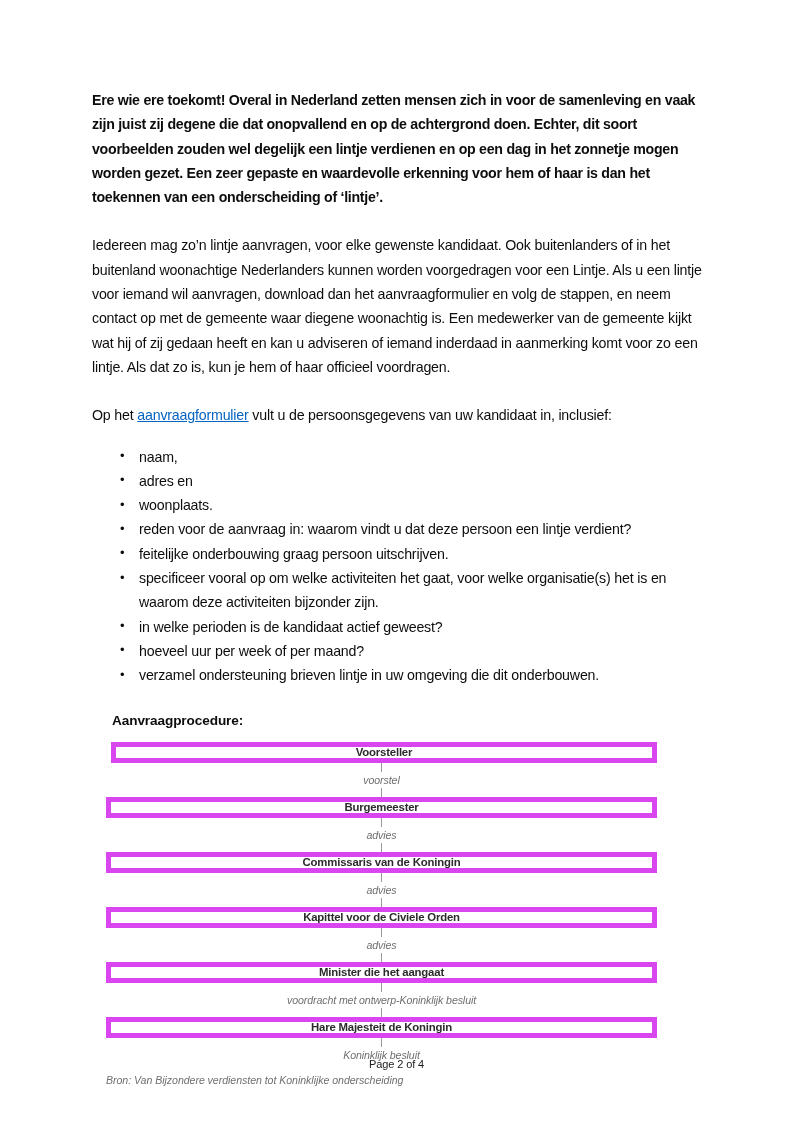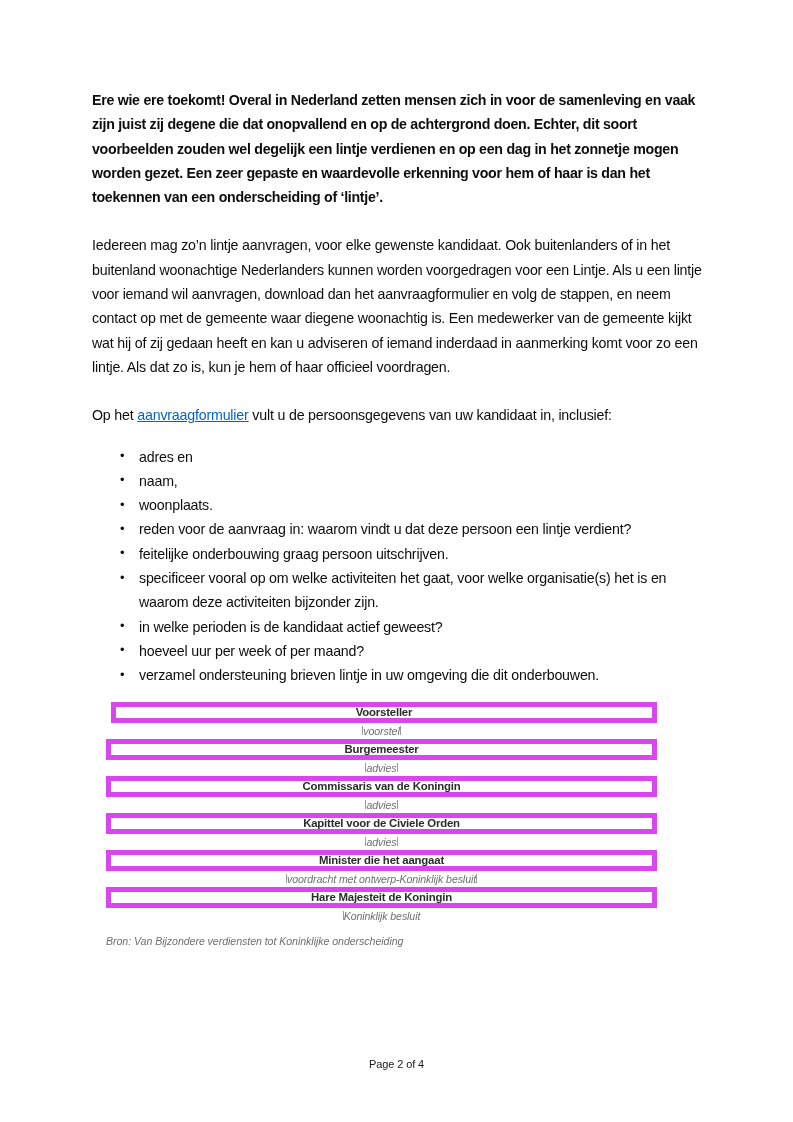--- a/index.html
+++ b/index.html
@@ -102,20 +102,21 @@
     color: #2b2b2b;
     letter-spacing: -0.2px;
     width: 100%;
   }
   .flow-box.indent {
     margin-left: 5px;
     width: calc(100% - 5px);
   }
   .connector {
     display: flex;
+    flex-direction: column;
     align-items: center;
     justify-content: center;
   }
   .connector .tick {
     width: 1px;
     height: 9px;
     background: #9a9a9a;
   }
   .connector .conn-label {
     font-size: 10.6px;
@@ -157,31 +158,32 @@
 
   <div class="content">
 
     <p class="para intro">Ere wie ere toekomt! Overal in Nederland zetten mensen zich in voor de samenleving en vaak zijn juist zij degene die dat onopvallend en op de achtergrond doen. Echter, dit soort voorbeelden zouden wel degelijk een lintje verdienen en op een dag in het zonnetje mogen worden gezet. Een zeer gepaste en waardevolle erkenning voor hem of haar is dan het toekennen van een onderscheiding of ‘lintje’.</p>
 
     <p class="para body">Iedereen mag zo’n lintje aanvragen, voor elke gewenste kandidaat. Ook buitenlanders of in het buitenland woonachtige Nederlanders kunnen worden voorgedragen voor een Lintje. Als u een lintje voor iemand wil aanvragen, download dan het aanvraagformulier en volg de stappen, en neem contact op met de gemeente waar diegene woonachtig is. Een medewerker van de gemeente kijkt wat hij of zij gedaan heeft en kan u adviseren of iemand inderdaad in aanmerking komt voor zo een lintje. Als dat zo is, kun je hem of haar officieel voordragen.</p>
 
     <p class="para link-line"><span>Op het </span><a href="#" class="doc-link">aanvraagformulier</a><span> vult u de persoonsgegevens van uw kandidaat in, inclusief:</span></p>
 
     <ul class="bullets">
+      <li>naam,</li>
       <li>adres en</li>
-      <li>naam,</li>
       <li>woonplaats.</li>
       <li>reden voor de aanvraag in: waarom vindt u dat deze persoon een lintje verdient?</li>
       <li>feitelijke onderbouwing graag persoon uitschrijven.</li>
       <li>specificeer vooral op om welke activiteiten het gaat, voor welke organisatie(s) het is en waarom deze activiteiten bijzonder zijn.</li>
       <li>in welke perioden is de kandidaat actief geweest?</li>
       <li>hoeveel uur per week of per maand?</li>
       <li>verzamel ondersteuning brieven lintje in uw omgeving die dit onderbouwen.</li>
     </ul>
 
+    <div class="diagram-heading">Aanvraagprocedure:</div>
 
     <div class="flow">
 
       <div class="flow-box indent">
         <span>Voorsteller</span>
       </div>
 
       <div class="connector">
         <span class="tick"></span>
         <span class="conn-label">voorstel</span>

